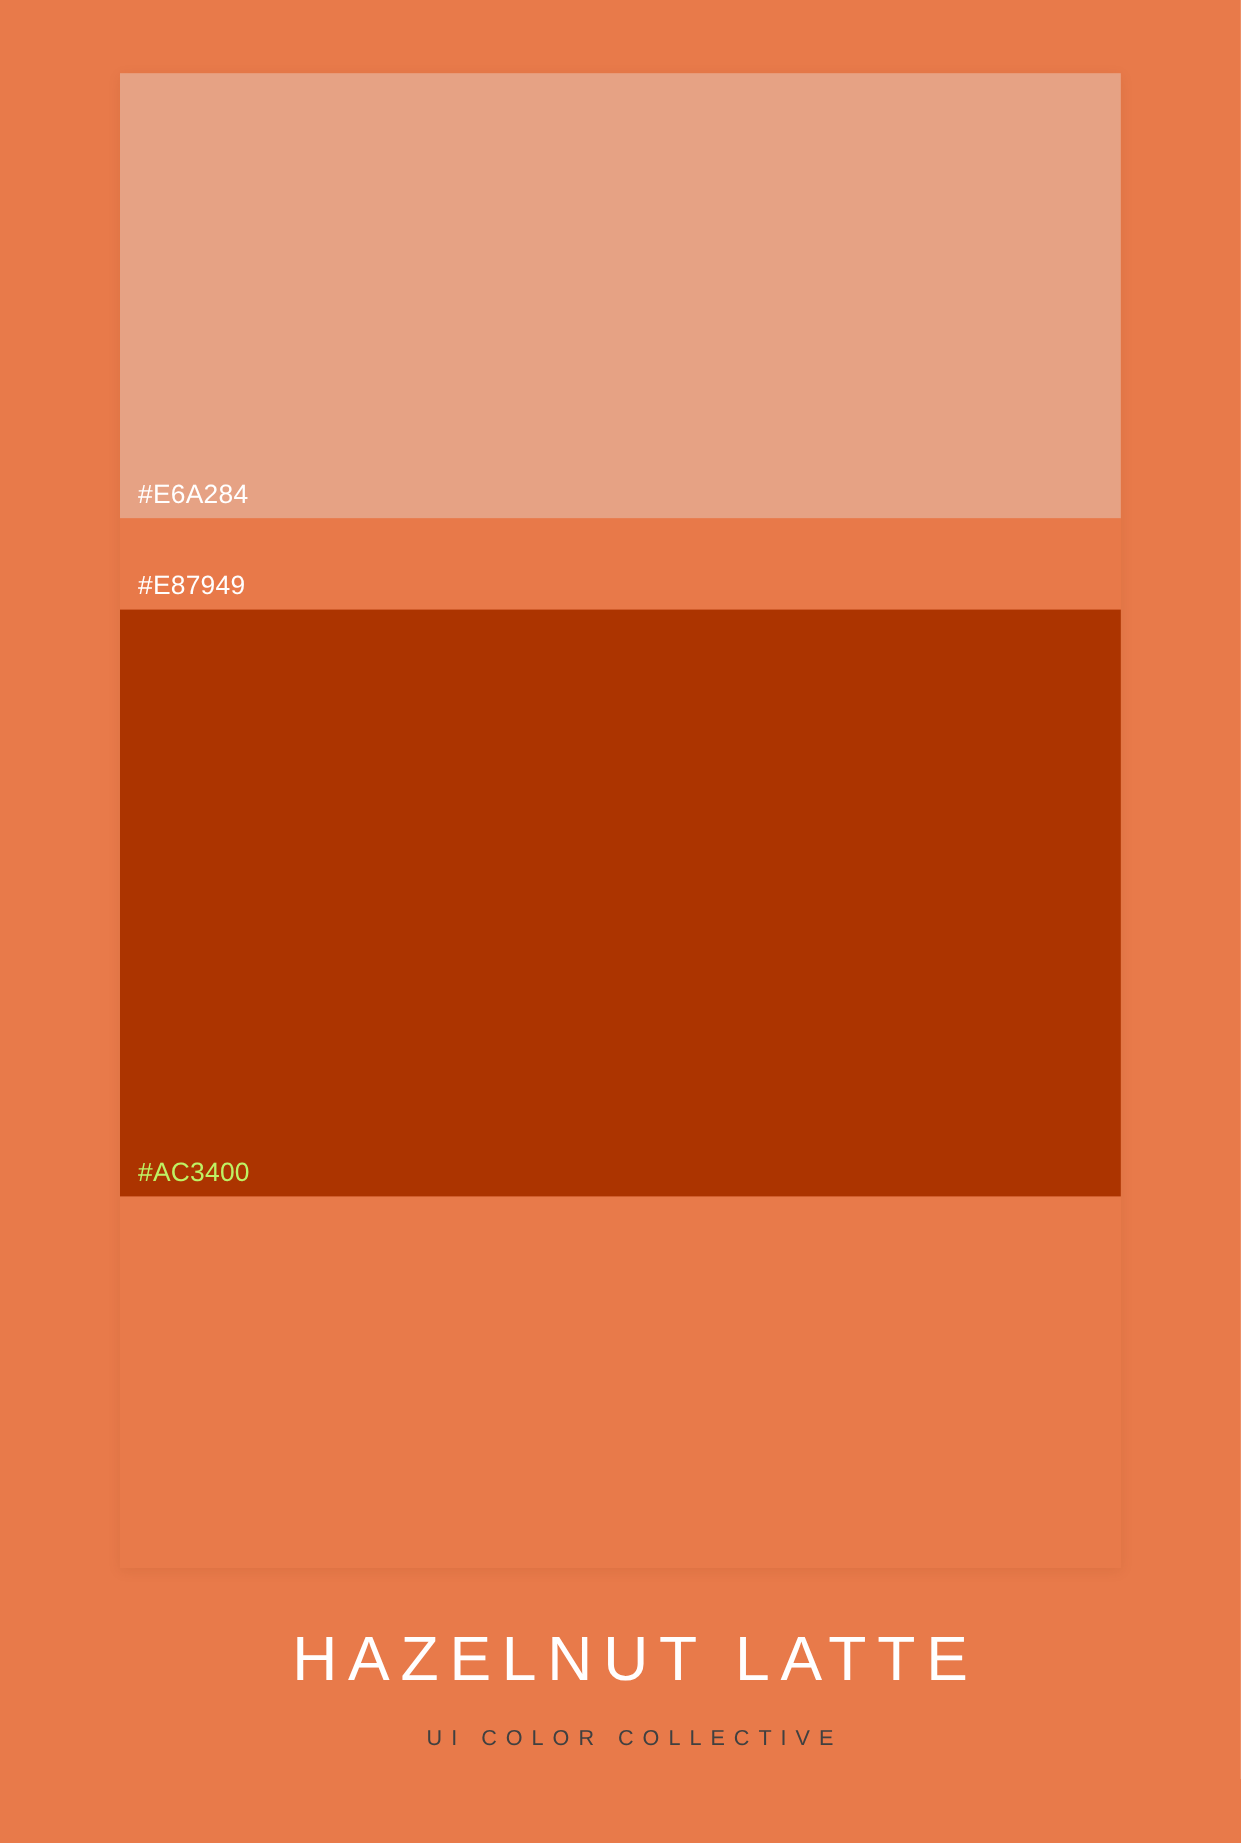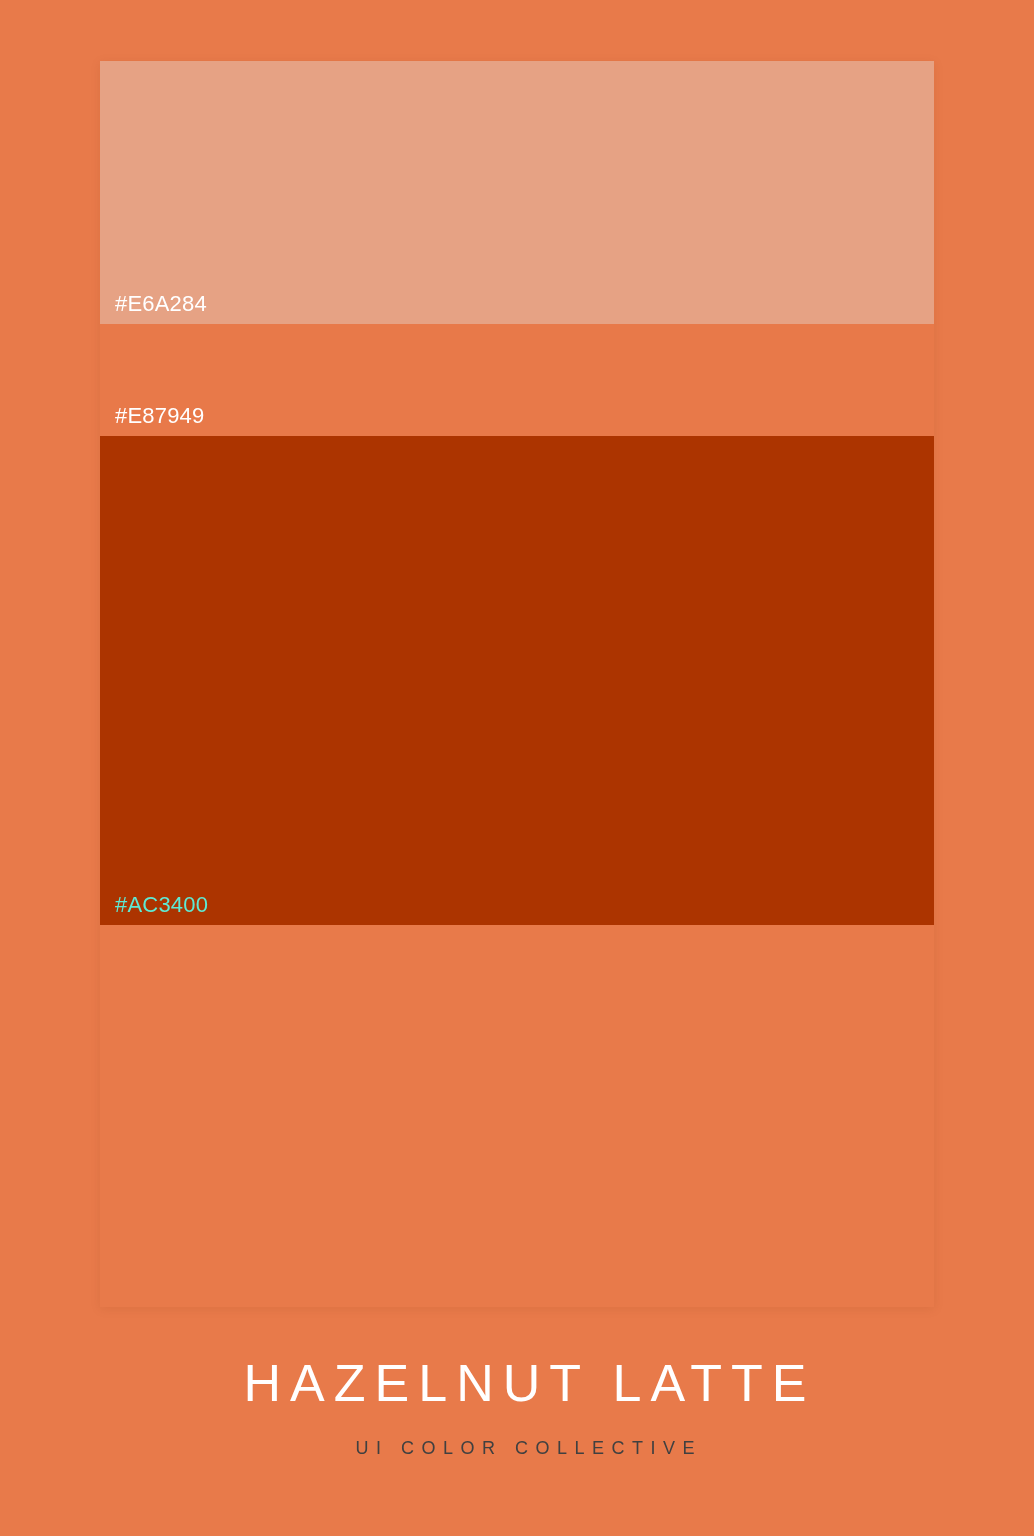--- a/index.html
+++ b/index.html
@@ -91,32 +91,32 @@
     text-indent: 7.5px;
   }
 </style>
 </head>
 <body>
 
 <div class="poster" style="background: rgb(232, 122, 74);">
 
   <div class="palette-card">
 
-    <div class="swatch" style="background: rgb(230, 162, 132); height: 263px;">
+    <div class="swatch" style="background: rgb(230, 162, 132); height: 371px;">
       <span class="swatch-label" style="color: rgb(255, 255, 255);">#E6A284</span>
     </div>
 
 
-    <div class="swatch" style="background: rgb(232, 121, 73); height: 112px;">
+    <div class="swatch" style="background: rgb(232, 121, 73); height: 76px;">
       <span class="swatch-label" style="color: rgb(255, 255, 255);">#E87949</span>
     </div>
 
 
     <div class="swatch" style="background: rgb(172, 52, 0); height: 489px;">
-      <span class="swatch-label" style="color: #5eead4;">#AC3400</span>
+      <span class="swatch-label" style="color: #bef264;">#AC3400</span>
     </div>
 
   </div>
 
   <div class="caption">
     <div class="palette-title">HAZELNUT LATTE</div>
     <div class="palette-subtitle">UI COLOR COLLECTIVE</div>
   </div>
 
 </div>

